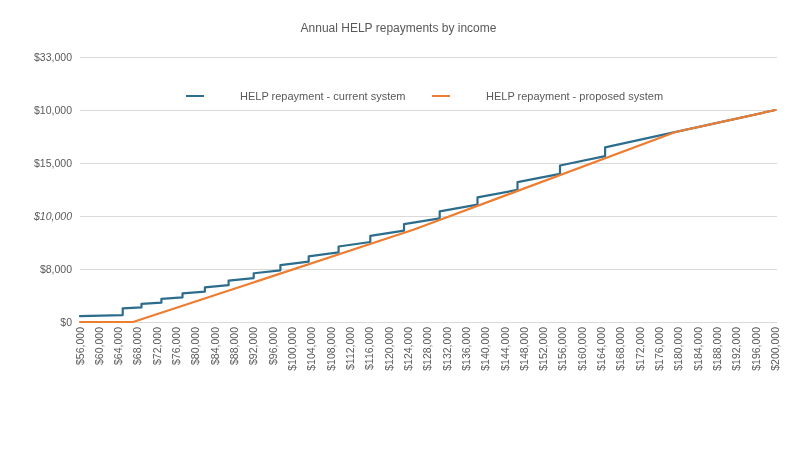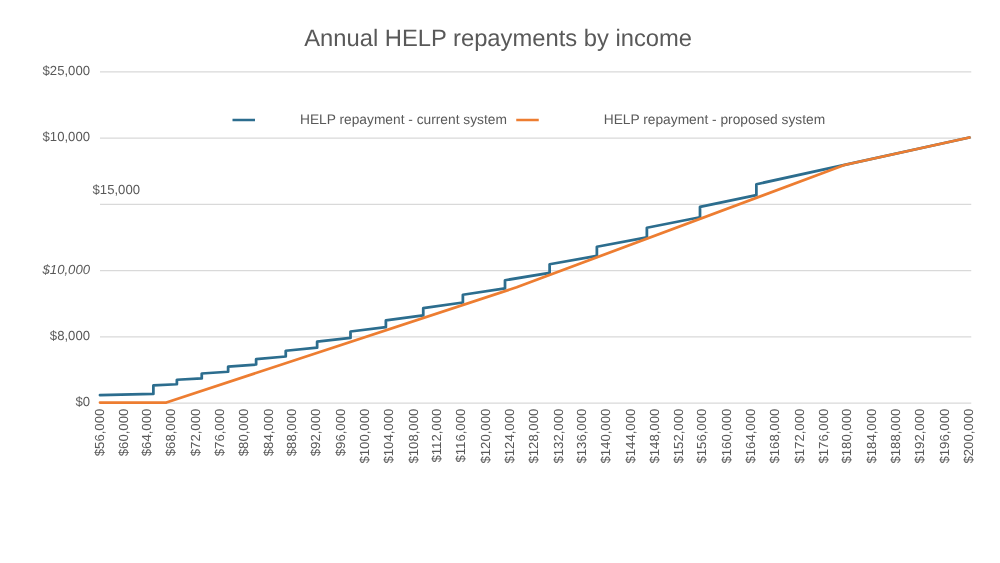--- a/index.html
+++ b/index.html
@@ -2,21 +2,21 @@
 <html><head>
 <meta charset="utf-8">
 <style>
   html,body{margin:0;padding:0;background:#ffffff;}
   .canvas{
     position:relative;width:800px;height:450px;background:#ffffff;overflow:hidden;
     font-family:"Liberation Sans", sans-serif;
   }
   .chart-title{
     position:absolute;top:21px;left:0;right:3px;text-align:center;
-    font-size:19px;color:#595959;
+    font-size:12px;color:#595959;
   }
   .legend-entry{
     position:absolute;top:89px;height:14px;display:flex;align-items:center;
   }
   .legend-marker{width:18px;height:2.6px;margin-right:4px;flex:0 0 auto;}
   .legend-label{font-size:11px;color:#595959;white-space:nowrap;margin-left:32px;}
   .gridline{position:absolute;height:1px;background:#d9d9d9;}
   .y-tick-label{
     position:absolute;left:0;width:72px;text-align:right;
     font-size:10.5px;color:#595959;
@@ -35,40 +35,40 @@
 
 <div class="canvas">
 
   <div class="chart-title">Annual HELP repayments by income</div>
 
   <div class="legend-entry" style="left:186px;">
     <div class="legend-marker" style="background: rgb(44, 109, 142);"></div>
     <span class="legend-label">HELP repayment - current system</span>
   </div>
 
-  <div class="legend-entry" style="left:413px;gap:16px;">
+  <div class="legend-entry" style="left:432px;">
     <div class="legend-marker" style="background: rgb(237, 125, 49);"></div>
     <span class="legend-label">HELP repayment - proposed system</span>
   </div>
 
   <div id="gridlines">
       <div class="gridline" style="left: 80px; width: 696.5px; top: 321.5px;"></div>
       <div class="gridline" style="left: 80px; width: 696.5px; top: 268.5px;"></div>
       <div class="gridline" style="left: 80px; width: 696.5px; top: 215.5px;"></div>
       <div class="gridline" style="left: 80px; width: 696.5px; top: 162.5px;"></div>
       <div class="gridline" style="left: 80px; width: 696.5px; top: 109.5px;"></div>
       <div class="gridline" style="left: 80px; width: 696.5px; top: 56.5px;"></div>
     </div>
   <div id="y-labels">
       <div class="y-tick-label" style="top: 316px;">$0</div>
       <div class="y-tick-label" style="top: 263px;">$8,000</div>
       <div class="y-tick-label" style="top: 210px; font-style: italic;">$10,000</div>
-      <div class="y-tick-label" style="top: 146px; padding-left: 40px;">$15,000</div>
+      <div class="y-tick-label" style="top: 157px;">$15,000</div>
       <div class="y-tick-label" style="top: 104px;">$10,000</div>
-      <div class="y-tick-label" style="top: 51px;">$25,000</div>
+      <div class="y-tick-label" style="top: 51px;">$33,000</div>
     </div>
   <div id="x-labels">
       <span class="x-tick-label" style="left: 74.5px; top: 327px;">$56,000</span>
       <span class="x-tick-label" style="left: 93.8194px; top: 327px;">$60,000</span>
       <span class="x-tick-label" style="left: 113.139px; top: 327px;">$64,000</span>
       <span class="x-tick-label" style="left: 132.458px; top: 327px;">$68,000</span>
       <span class="x-tick-label" style="left: 151.778px; top: 327px;">$72,000</span>
       <span class="x-tick-label" style="left: 171.097px; top: 327px;">$76,000</span>
       <span class="x-tick-label" style="left: 190.417px; top: 327px;">$80,000</span>
       <span class="x-tick-label" style="left: 209.736px; top: 327px;">$84,000</span>

